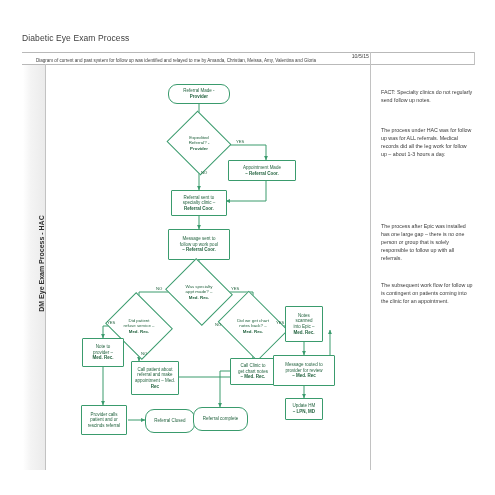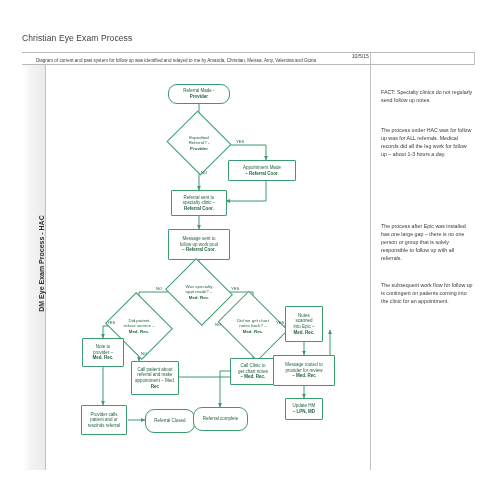--- a/index.html
+++ b/index.html
@@ -141,21 +141,21 @@
     font-size:4.2px;
     color:#23633f;
     white-space:nowrap;
   }
 </style>
 </head>
 <body>
 
 <div id="page">
 
-  <div class="doc-title">Christian Eye Exam Process</div>
+  <div class="doc-title">Diabetic Eye Exam Process</div>
   <div class="rule rule-top"></div>
   <div class="rule rule-mid"></div>
   <div class="hdr-date">10/5/15</div>
   <div class="hdr-caption">Diagram of current and past system for follow up was identified and relayed to me by Amanda, Christian,  Meissa, Amy, Valentina and Gloria</div>
 
   <div class="vrule vrule-a"></div>
   <div class="vrule vrule-b"></div>
   <div class="vrule vrule-c"></div>
 
   <div class="lane-strip">

